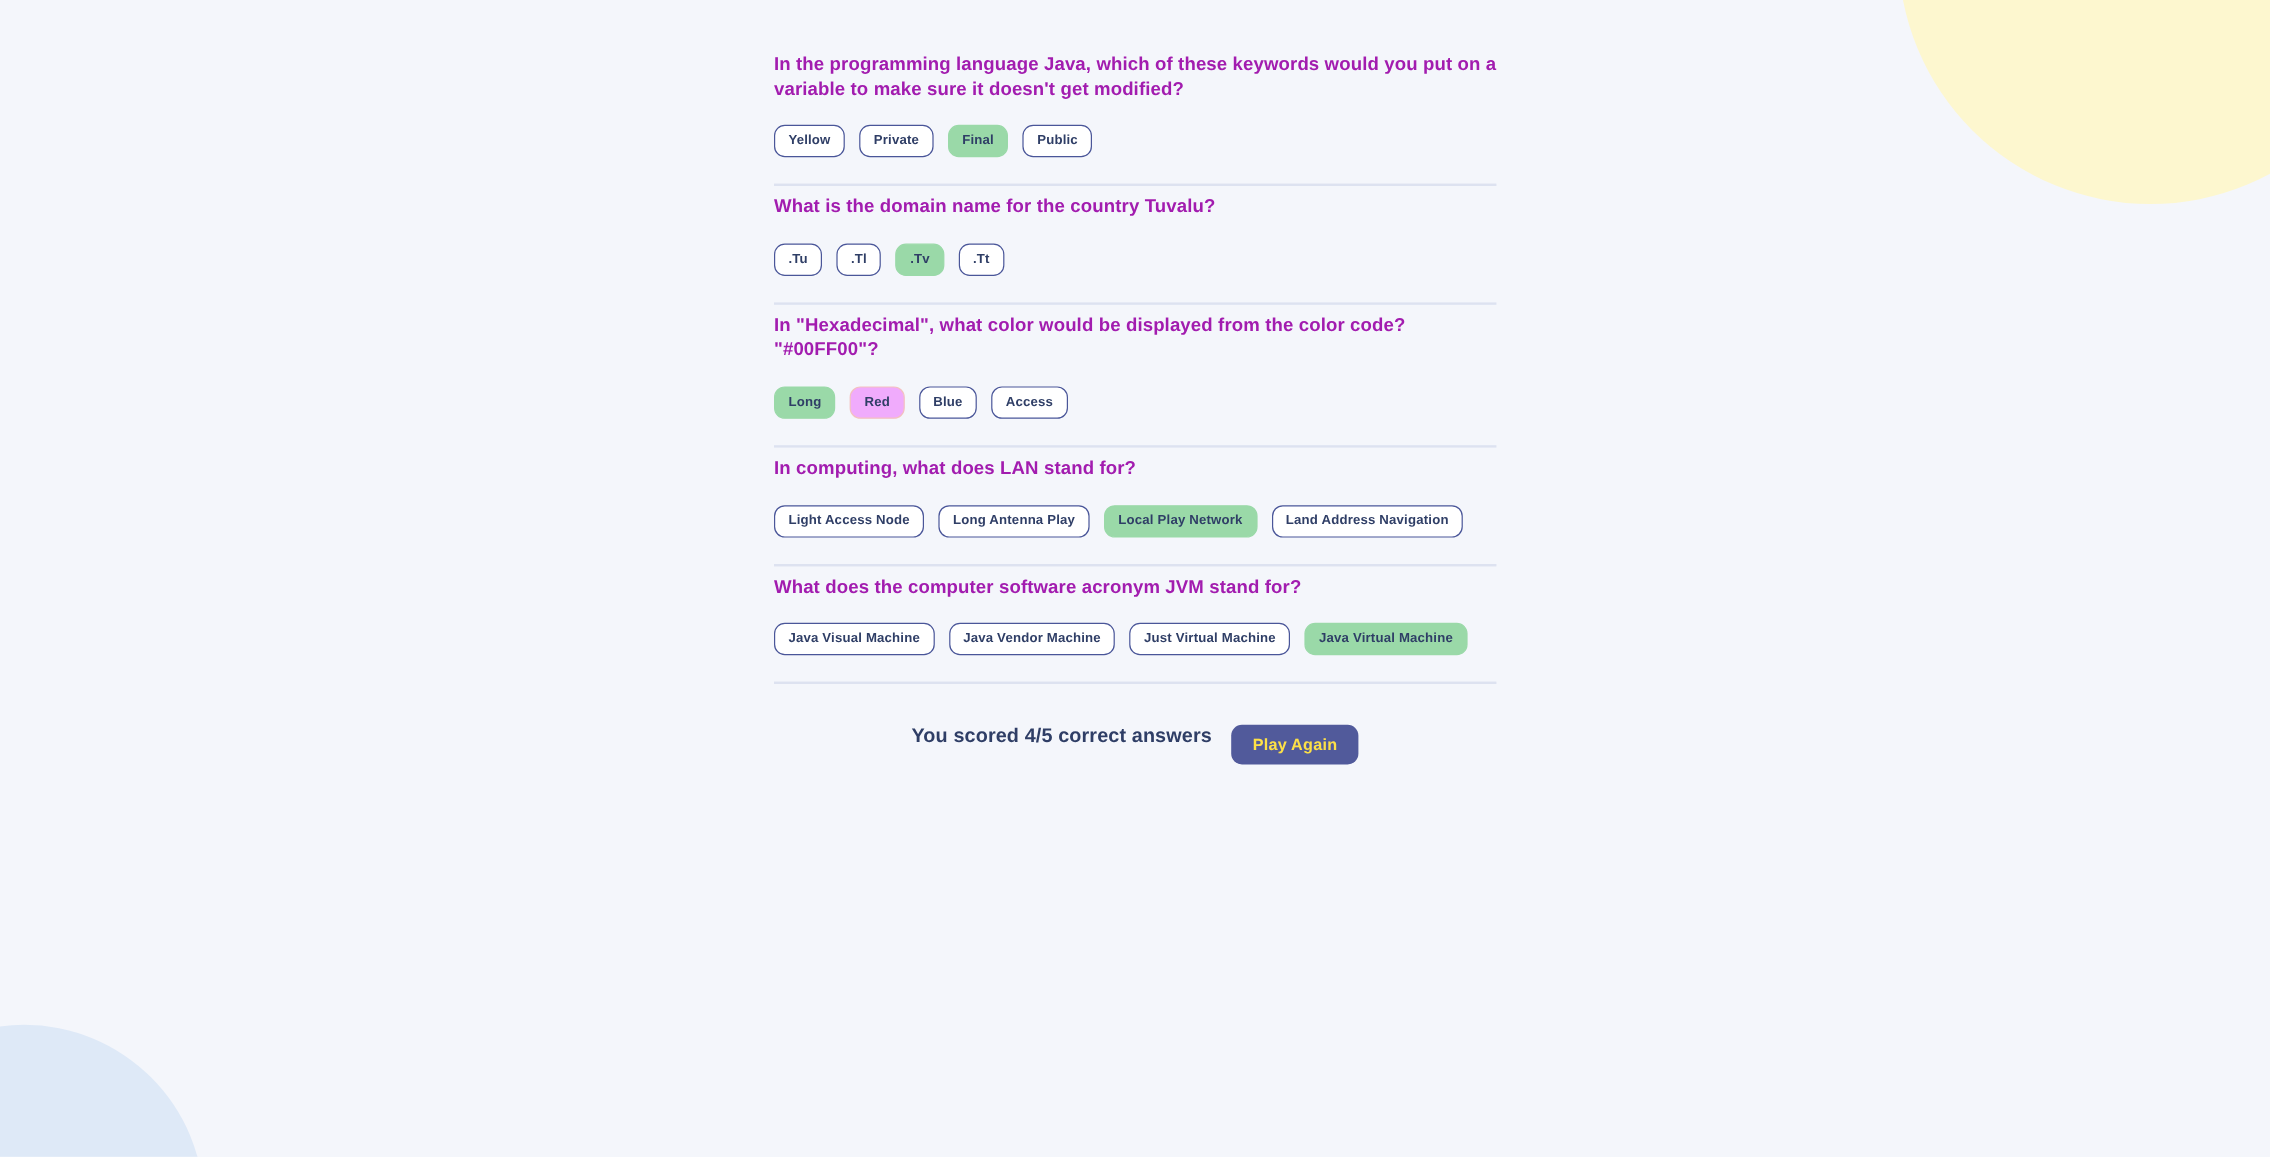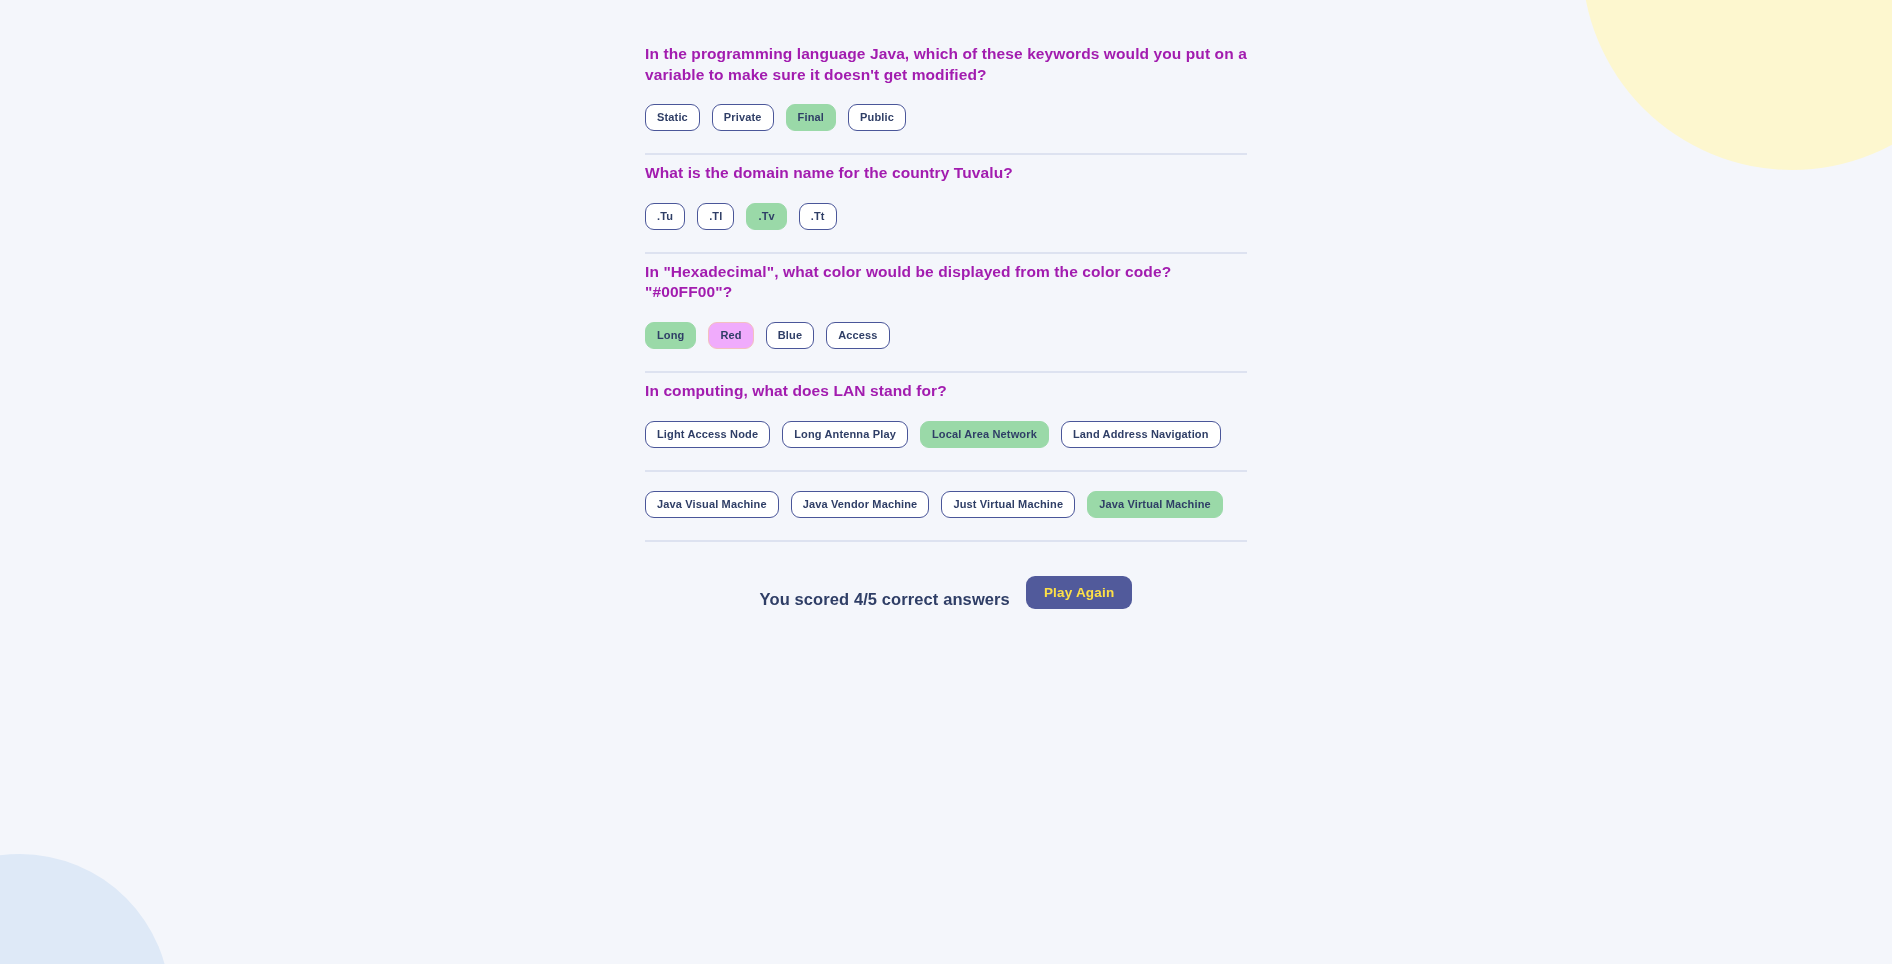--- a/index.html
+++ b/index.html
@@ -91,21 +91,21 @@
   .divider {
     height: 2px;
     background: #dde2f0;
     border: 0;
     width: 100%;
   }
 
   
   .score-row {
     display: flex;
-    align-items: flex-end;
+    align-items: flex-start;
     justify-content: center;
     gap: 16px;
     margin-top: 34px;
   }
 
   .score-text {
     font-size: 16.5px;
     font-weight: bold;
     color: #2f3e66;
     letter-spacing: 0.1px;
@@ -130,21 +130,21 @@
 <body>
 
 <div class="blob blob-yellow"></div>
 <div class="blob blob-blue"></div>
 
 <div class="quiz">
   <div id="questions-container">
       <div class="question-block">
         <div class="question-text">In the programming language Java, which of these keywords would you put on a variable to make sure it doesn't get modified?</div>
         <div class="options">
-          <button class="option">Static</button>
+          <button class="option">Yellow</button>
           <button class="option">Private</button>
           <button class="option correct">Final</button>
           <button class="option">Public</button>
         </div>
         <div class="divider"></div>
       </div>
       <div class="question-block">
         <div class="question-text">What is the domain name for the country Tuvalu?</div>
         <div class="options">
           <button class="option">.Tu</button>
@@ -162,26 +162,27 @@
           <button class="option">Blue</button>
           <button class="option">Access</button>
         </div>
         <div class="divider"></div>
       </div>
       <div class="question-block">
         <div class="question-text">In computing, what does LAN stand for?</div>
         <div class="options">
           <button class="option">Light Access Node</button>
           <button class="option">Long Antenna Play</button>
-          <button class="option correct">Local Area Network</button>
+          <button class="option correct">Local Play Network</button>
           <button class="option">Land Address Navigation</button>
         </div>
         <div class="divider"></div>
       </div>
       <div class="question-block">
+        <div class="question-text">What does the computer software acronym JVM stand for?</div>
         <div class="options">
           <button class="option">Java Visual Machine</button>
           <button class="option">Java Vendor Machine</button>
           <button class="option">Just Virtual Machine</button>
           <button class="option correct">Java Virtual Machine</button>
         </div>
         <div class="divider"></div>
       </div>
     </div>
 

